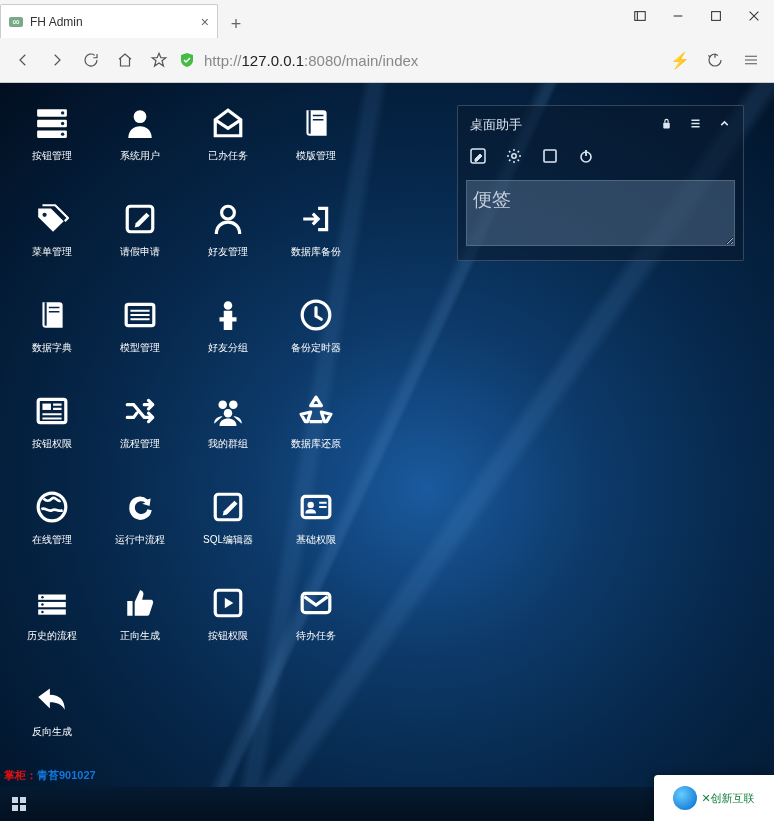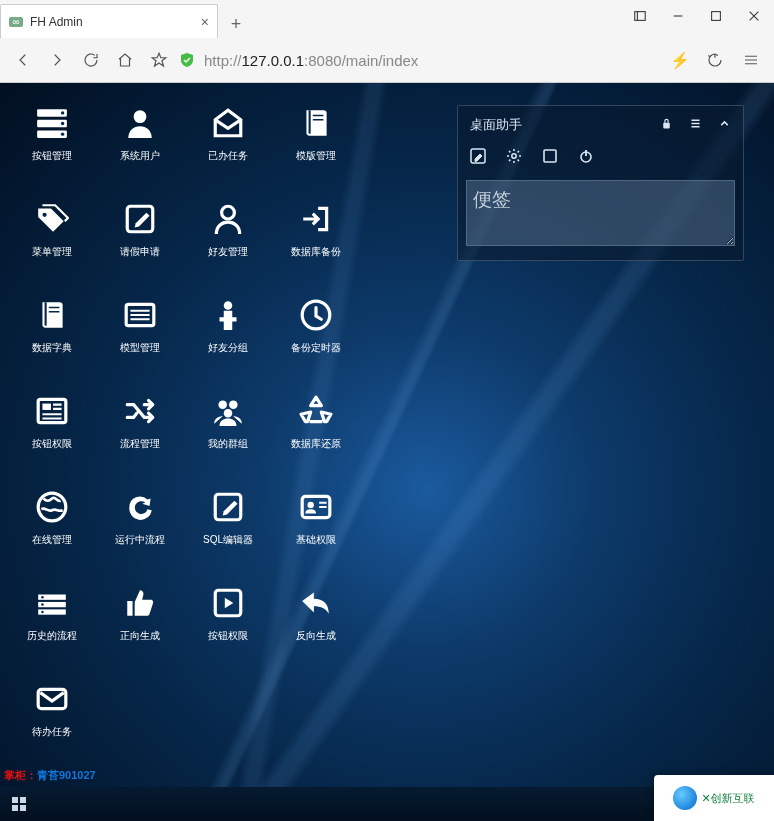--- a/index.html
+++ b/index.html
@@ -451,32 +451,32 @@
         <div class="ic">
           <svg viewBox="0 0 32 32">
             <use href="#i-play"></use>
           </svg>
         </div>
         <div class="lbl">按钮权限</div>
       </div>
       <div class="desk-icon">
         <div class="ic">
           <svg viewBox="0 0 32 32">
+            <use href="#i-envelope"></use>
+          </svg>
+        </div>
+        <div class="lbl">待办任务</div>
+      </div>
+      <div class="desk-icon">
+        <div class="ic">
+          <svg viewBox="0 0 32 32">
             <use href="#i-reply"></use>
           </svg>
         </div>
         <div class="lbl">反向生成</div>
-      </div>
-      <div class="desk-icon">
-        <div class="ic">
-          <svg viewBox="0 0 32 32">
-            <use href="#i-envelope"></use>
-          </svg>
-        </div>
-        <div class="lbl">待办任务</div>
       </div>
     </div>
 
   <div class="widget">
     <div class="widget-hd">
       <span class="ttl">桌面助手</span>
       <span class="act">
         <span><svg viewBox="0 0 16 16">
               <rect x="4" y="7" width="8" height="7" rx="1"></rect>
               <path d="M6 7V5a2 2 0 1 1 4 0v2" fill="none" stroke="#dbe6f2" stroke-width="1.5"></path>

